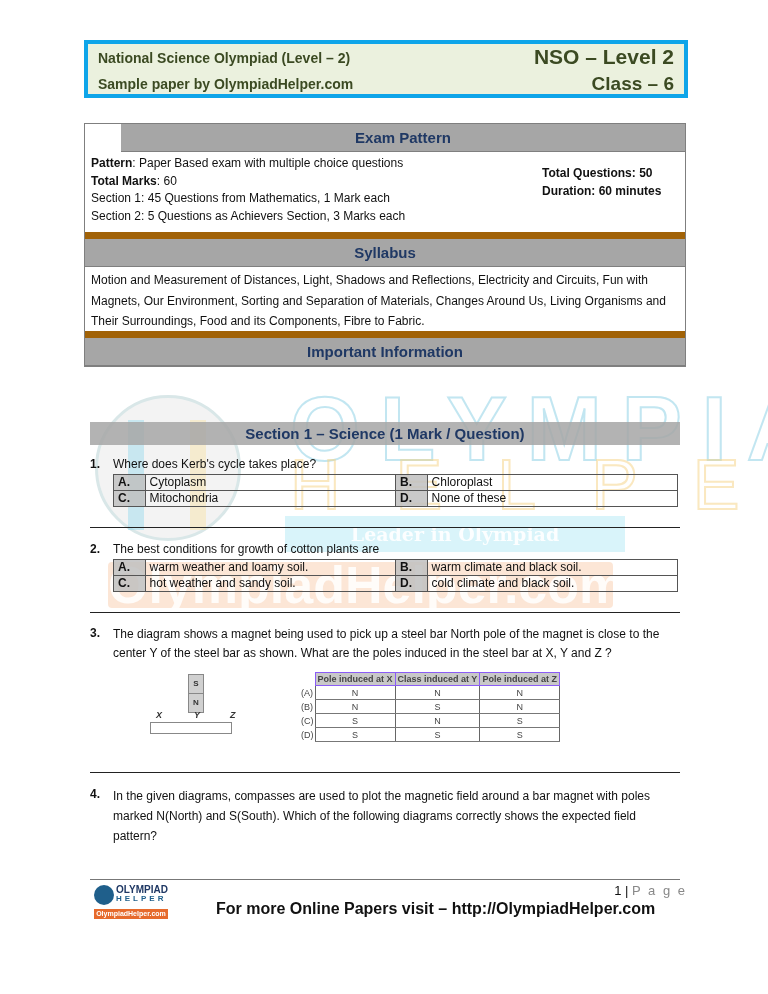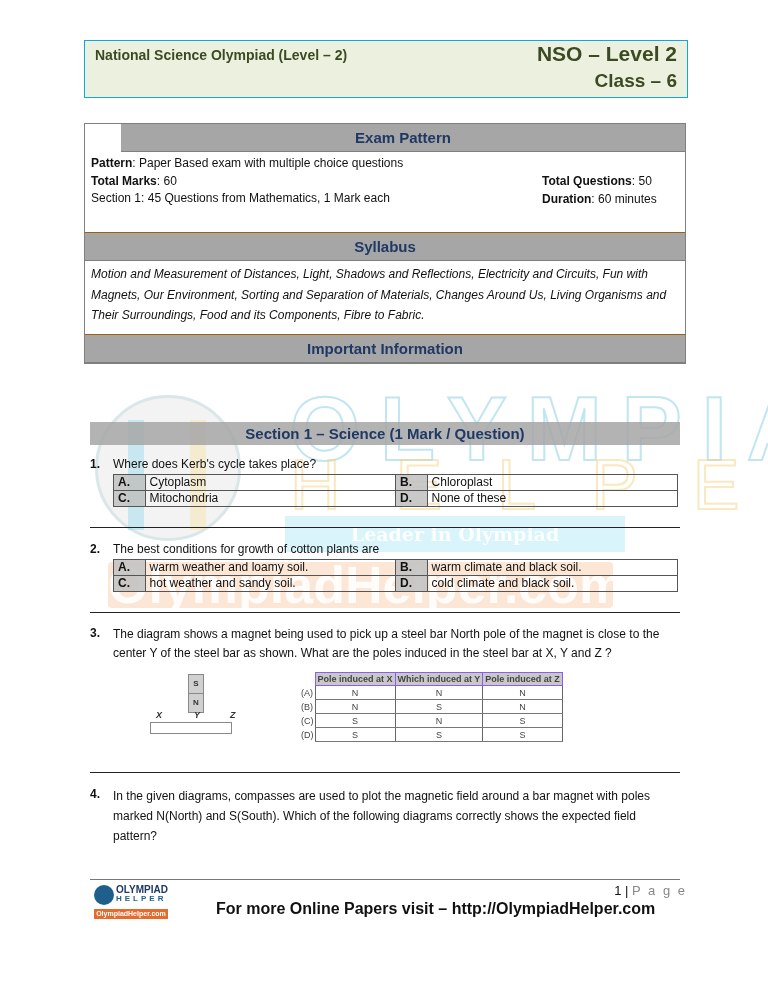--- a/index.html
+++ b/index.html
@@ -2,36 +2,36 @@
 <html><head>
 <meta charset="utf-8">
 <style>
   html, body { margin: 0; padding: 0; background: #ffffff; }
   body { width: 768px; height: 994px; position: relative; overflow: hidden;
          font-family: "Liberation Sans", sans-serif; color: #111; }
   .page { position: absolute; left: 0; top: 0; width: 768px; height: 994px; }
 
   
   .hdr { position: absolute; left: 84px; top: 40px; width: 604px; height: 58px;
-         background: #ebf1de; border: 1px solid #0ea5e9; box-sizing: border-box; }
+         background: #ebf1de; border: 4px solid #0ea5e9; box-sizing: border-box; }
   .hdr .l1, .hdr .l2 { position: absolute; left: 10px; font-weight: bold; color: #3b4a22; font-size: 14px; }
   .hdr .l1 { top: 6px; }
   .hdr .l2 { top: 32px; }
   .hdr .r1, .hdr .r2 { position: absolute; right: 10px; font-weight: bold; color: #3b4a22; margin-left: 12px; }
   .hdr .r1 { top: 1px; font-size: 21px; }
   .hdr .r2 { top: 29px; font-size: 19px; }
 
   
   .info { position: absolute; left: 84px; top: 123px; width: 602px; border: 1px solid #7f7f7f; box-sizing: border-box; font-size: 12px; }
   .band { background: #a6a6a6; color: #1f3864; font-weight: bold; font-size: 15px; text-align: center;
-          height: 27px; line-height: 27px; border-bottom: 1px solid #7f7f7f; border-top: 1px solid #a16207; }
+          height: 27px; line-height: 27px; border-bottom: 1px solid #7f7f7f; border-top: 7px solid #a16207; }
   .band:first-child { border-top: none; margin-left: 36px; }
   .pattern { position: relative; height: 80px; padding: 3px 6px; box-sizing: border-box; line-height: 17.5px; }
-  .pattern .right { position: absolute; left: 457px; top: 21px; }
-  .syll { font-style: italic; padding: 3px 6px 5px; line-height: 20.5px; height: 73px; box-sizing: border-box; }
+  .pattern .right { position: absolute; left: 457px; top: 13px; font-weight: bold; }
+  .syll { padding: 3px 6px 5px; line-height: 20.5px; height: 64px; box-sizing: border-box; }
   .imp { background: #f2f2f2; text-align: center; font-weight: bold; line-height: 20px; padding: 2px 6px 3px; }
 
   
   .wm { position: absolute; pointer-events: none; }
   .wm-circle { left: 95px; top: 395px; width: 140px; height: 140px; border-radius: 50%; border: 3px solid #d9e7e8;
                background: rgba(220,220,220,0.35); }
   .wm-bar1 { left: 128px; top: 420px; width: 16px; height: 110px; background: rgba(120,210,235,0.35); }
   .wm-bar2 { left: 190px; top: 420px; width: 16px; height: 110px; background: rgba(250,220,140,0.35); }
   .wm-olympiad { left: 290px; top: 378px; font-size: 90px; font-weight: bold; color: transparent;
                  -webkit-text-stroke: 2px rgba(120,200,225,0.45); letter-spacing: 20px; }
@@ -80,30 +80,32 @@
   .logo .t3 { position: absolute; left: 0; top: 26px; width: 74px; height: 10px; background: #e66a2c; color: #fff;
               font-size: 7px; font-weight: bold; line-height: 10px; text-align: center; }
 </style>
 </head>
 <body>
 
 <div class="page">
 
   <div class="hdr">
     <div class="l1">National Science Olympiad (Level – 2)</div>
+    <div class="l2">Sample paper by OlympiadHelper.com</div>
     <div class="r1">NSO – Level 2</div>
     <div class="r2">Class – 6</div>
   </div>
 
   <div class="info">
     <div class="band">Exam Pattern</div>
     <div class="pattern">
       <div><b>Pattern</b><span>: Paper Based exam with multiple choice questions</span></div>
       <div><b>Total Marks</b><span>: 60</span></div>
       <div>Section 1: 45 Questions from Mathematics, 1 Mark each</div>
+      <div>Section 2: 5 Questions as Achievers Section, 3 Marks each</div>
       <div class="right">
         <div><b>Total Questions</b><span>: 50</span></div>
         <div><b>Duration</b><span>: 60 minutes</span></div>
       </div>
     </div>
     <div class="band">Syllabus</div>
     <div class="syll">Motion and Measurement of Distances, Light, Shadows and Reflections, Electricity and Circuits, Fun with Magnets, Our Environment, Sorting and Separation of Materials, Changes Around Us, Living Organisms and Their Surroundings, Food and its Components, Fibre to Fabric.</div>
     <div class="band">Important Information</div>
   </div>
 
@@ -172,21 +174,21 @@
     <span class="xyz" style="left:6px;">X</span>
     <span class="xyz" style="left:44px;">Y</span>
     <span class="xyz" style="left:80px;">Z</span>
     <div class="bar"></div>
 
     <table class="ptab">
       <tbody>
           <tr>
         <th class="blank"></th>
         <th>Pole induced at X</th>
-        <th>Which induced at Y</th>
+        <th>Class induced at Y</th>
         <th>Pole induced at Z</th>
       </tr>
       <tr>
         <td class="rl">(A)</td>
         <td>N</td>
         <td>N</td>
         <td>N</td>
       </tr>
       <tr>
         <td class="rl">(B)</td>

